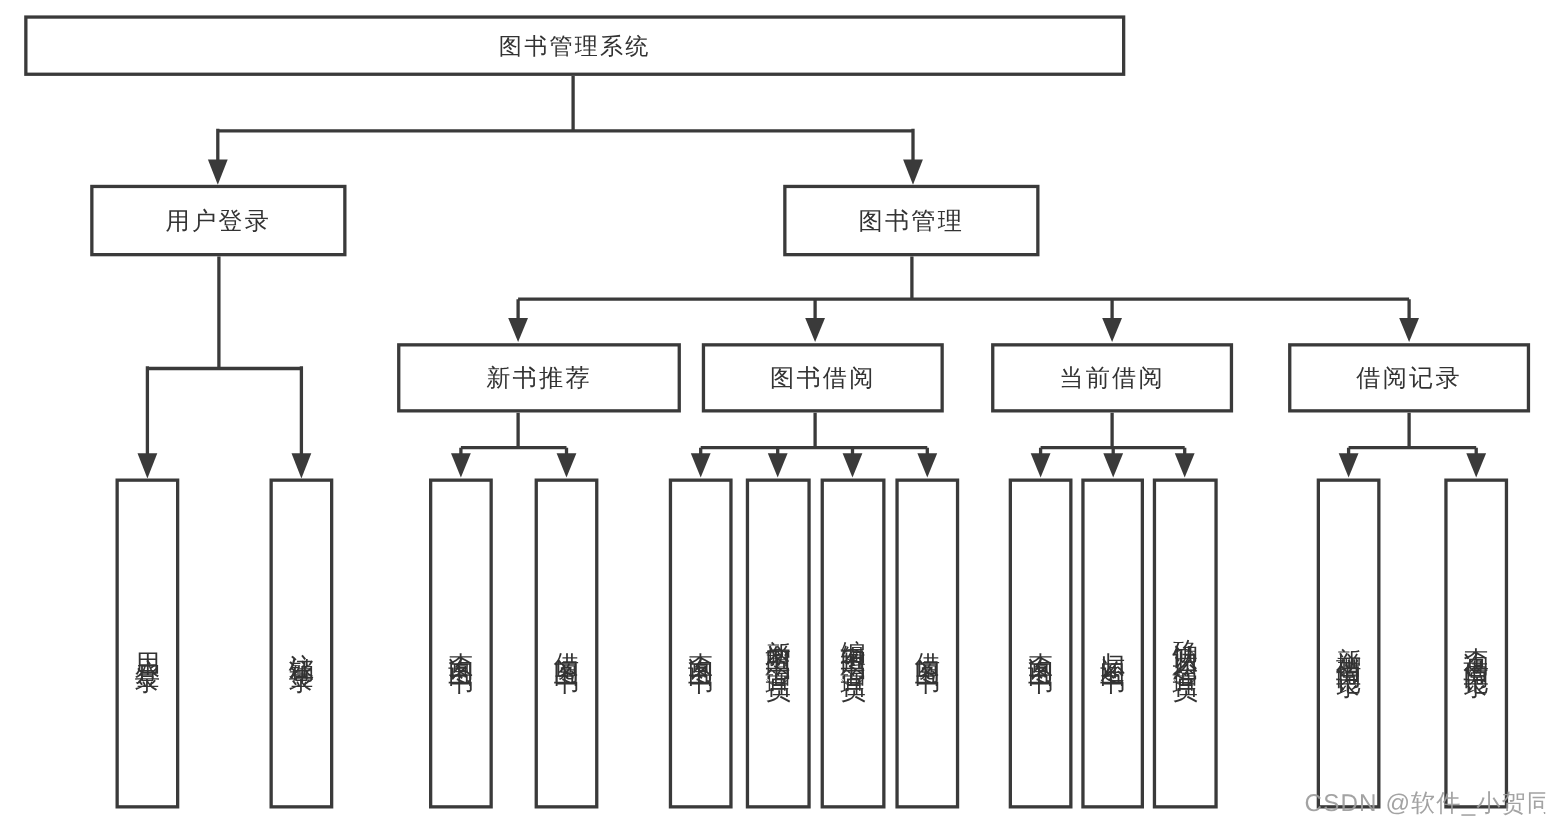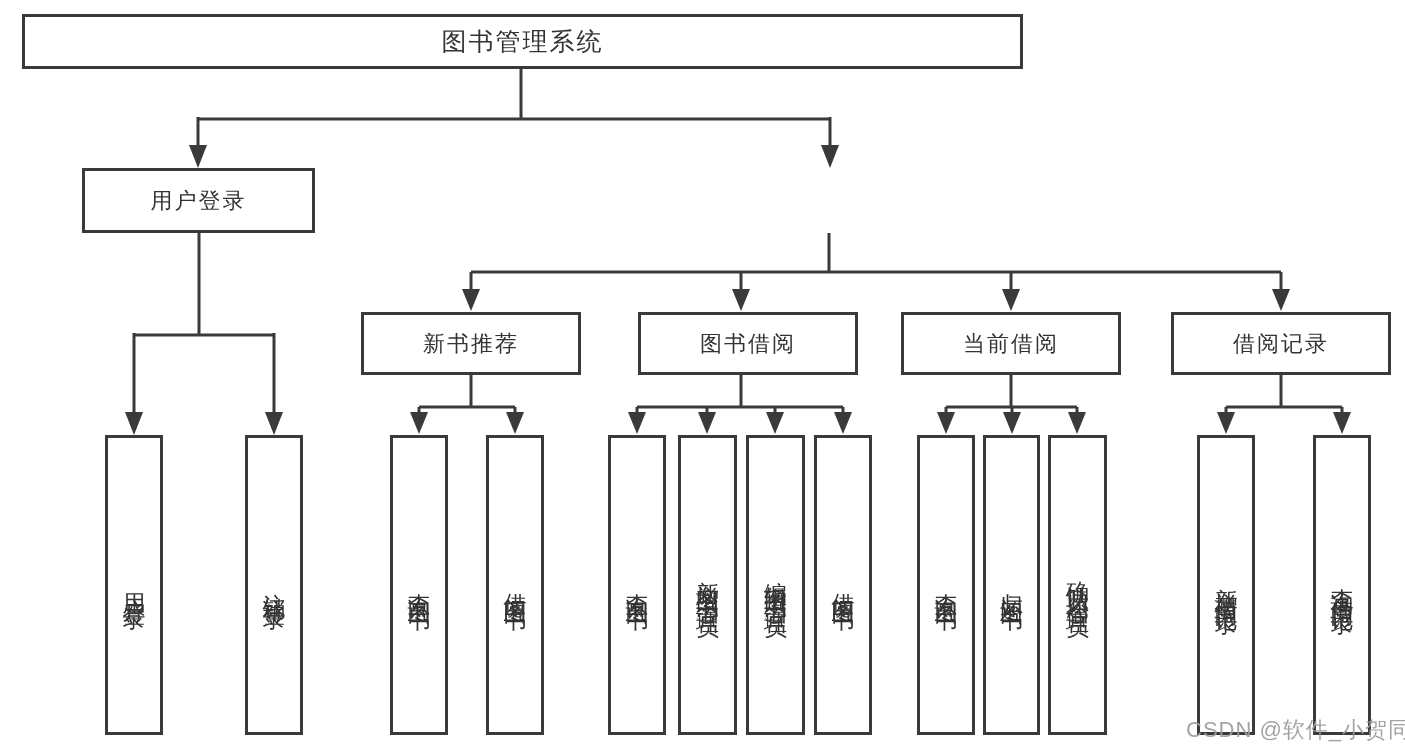--- a/index.html
+++ b/index.html
@@ -23,21 +23,21 @@
     border: 3px solid #3a3a3a;
     background: #ffffff;
     display: flex;
     align-items: center;
     justify-content: center;
     color: #333333;
     font-size: 22px;
     letter-spacing: 2px;
     white-space: nowrap;
   }
-  .node.title-box { font-size: 25px; }
+  .node.title-box { font-size: 21px; }
   .vnode {
     position: absolute;
     box-sizing: border-box;
     border: 3px solid #3a3a3a;
     background: #ffffff;
     display: flex;
     align-items: center;
     justify-content: center;
     color: #333333;
     font-size: 23px;
@@ -99,22 +99,23 @@
       <polygon points="1012,434 1003,412 1021,412"></polygon>
       <polygon points="1077,434 1068,412 1086,412"></polygon>
       <polygon points="1226,434 1217,412 1235,412"></polygon>
       <polygon points="1342,434 1333,412 1351,412"></polygon>
     </g>
   </svg>
 
   <div class="node title-box" style="left:22px; top:14px; width:1001px; height:55px;">图书管理系统</div>
 
   <div class="node" style="left:82px; top:168px; width:233px; height:65px;">用户登录</div>
+  <div class="node" style="left:712px; top:168px; width:233px; height:65px;">图书管理</div>
 
-  <div class="node" style="left:361px; top:312px; width:220px; height:63px;">新书推荐</div>
+  <div class="node" style="left:361px; top:312px; width:258px; height:63px;">新书推荐</div>
   <div class="node" style="left:638px; top:312px; width:220px; height:63px;">图书借阅</div>
   <div class="node" style="left:901px; top:312px; width:220px; height:63px;">当前借阅</div>
   <div class="node" style="left:1171px; top:312px; width:220px; height:63px;">借阅记录</div>
 
   <div class="vnode" style="left:105px; top:435px; width:58px; height:300px;">用户登录</div>
   <div class="vnode" style="left:245px; top:435px; width:58px; height:300px;">注销登录</div>
 
   <div class="vnode" style="left:390px; top:435px; width:58px; height:300px;">查询图书</div>
   <div class="vnode" style="left:486px; top:435px; width:58px; height:300px;">借阅图书</div>
 

